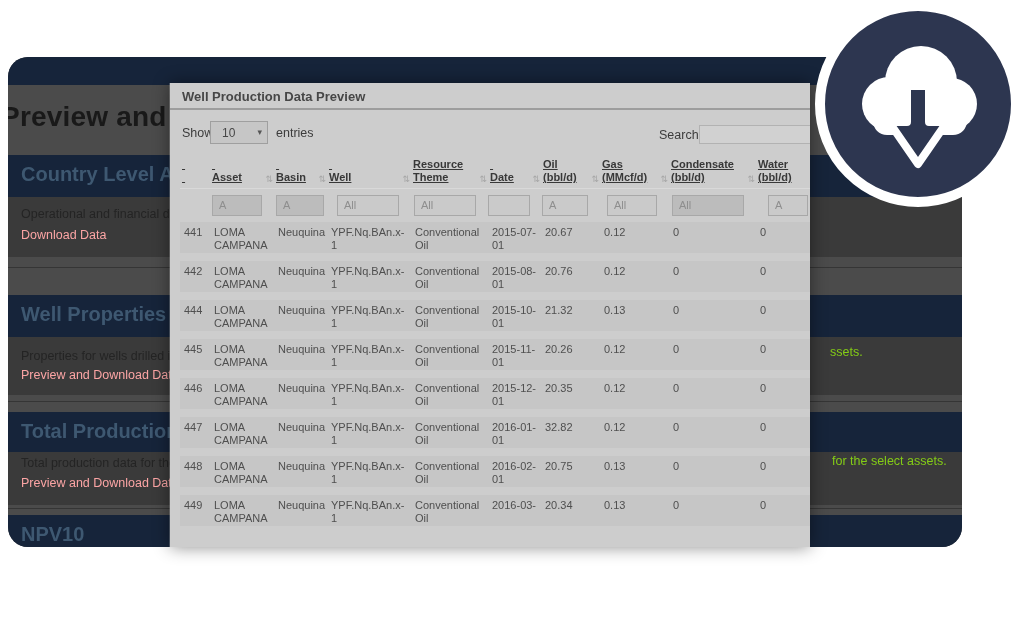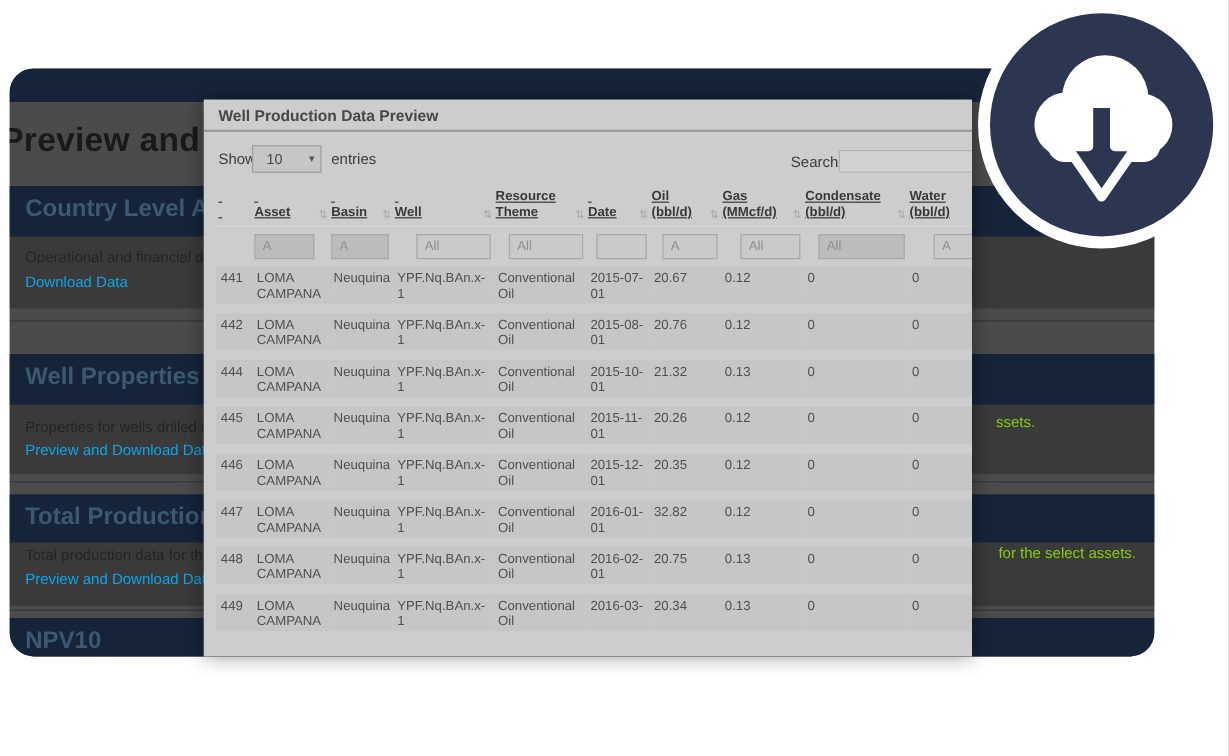--- a/index.html
+++ b/index.html
@@ -23,21 +23,21 @@
   .c3{top:355px;height:93px}
   .c4{top:458px;height:89px;background:transparent}
   .band{position:absolute;left:0;right:0;top:0;height:42px;background:#16243a}
   .c3 .band{height:40px}
   .c4 .band{height:89px}
   .band span{
     position:absolute;left:13px;top:8px;font-size:20px;font-weight:700;color:#3e5871;white-space:nowrap;
   }
   .card p{position:absolute;left:13px;margin:0;font-size:12.5px;color:#242424;white-space:nowrap}
   .c1 p{top:52px}.c2 p{top:54px}.c3 p{top:44px}
-  .card a{position:absolute;left:13px;font-size:12.5px;color:#0ea5e9;text-decoration:none;white-space:nowrap}
+  .card a{position:absolute;left:13px;font-size:12.5px;color:#fca5a5;text-decoration:none;white-space:nowrap}
   .c1 a{top:73px}.c2 a{top:73px}.c3 a{top:64px}
   .gapline{position:absolute;left:0;right:0;height:1px;background:#353535}
   .g1{top:210px}.g2{top:344px}.g3{top:451px}
   .tail{position:absolute;font-size:12.5px;color:#84cc16;white-space:nowrap}
   .t2{left:822px;top:288px}
   .t3{left:824px;top:397px}
 
   
   .modal{
     position:absolute;left:170px;top:83px;width:640px;height:464px;background:#cdcdcd;
@@ -74,21 +74,21 @@
   th.num .hl2{padding-right:11px}
   th .sort{position:absolute;right:1px;bottom:4px;font-size:9px;font-weight:400;color:#a6a6a6}
   thead tr.flt th{height:33px;padding:0;vertical-align:middle}
   .fbox{
     height:21px;line-height:19px;box-sizing:border-box;border:1px solid #a8a8a8;background:#cacaca;
     color:#8e8e8e;font-size:11px;font-weight:400;padding-left:6px;text-align:left;overflow:hidden;
     cursor:default;
   }
   .fbox.dark{background:#bcbcbc}
   .fl{margin-left:2px}
-  .fr2{margin-left:auto;margin-right:2px}
+  .fr2{margin-left:auto;margin-right:12px}
   tbody td{
     background:#c6c6c6;border-bottom:8px solid #cdcdcd;padding:4px 4px 1px 4px;
     color:#4f4f4f;line-height:13px;vertical-align:top;overflow:hidden;
   }
   tbody td.num{padding-right:7px}
   tbody td.idx{text-align:right;padding-right:9px}
 
   
   .badge{position:absolute;left:810px;top:-2px;width:216px;height:216px;cursor:pointer}
 </style>

